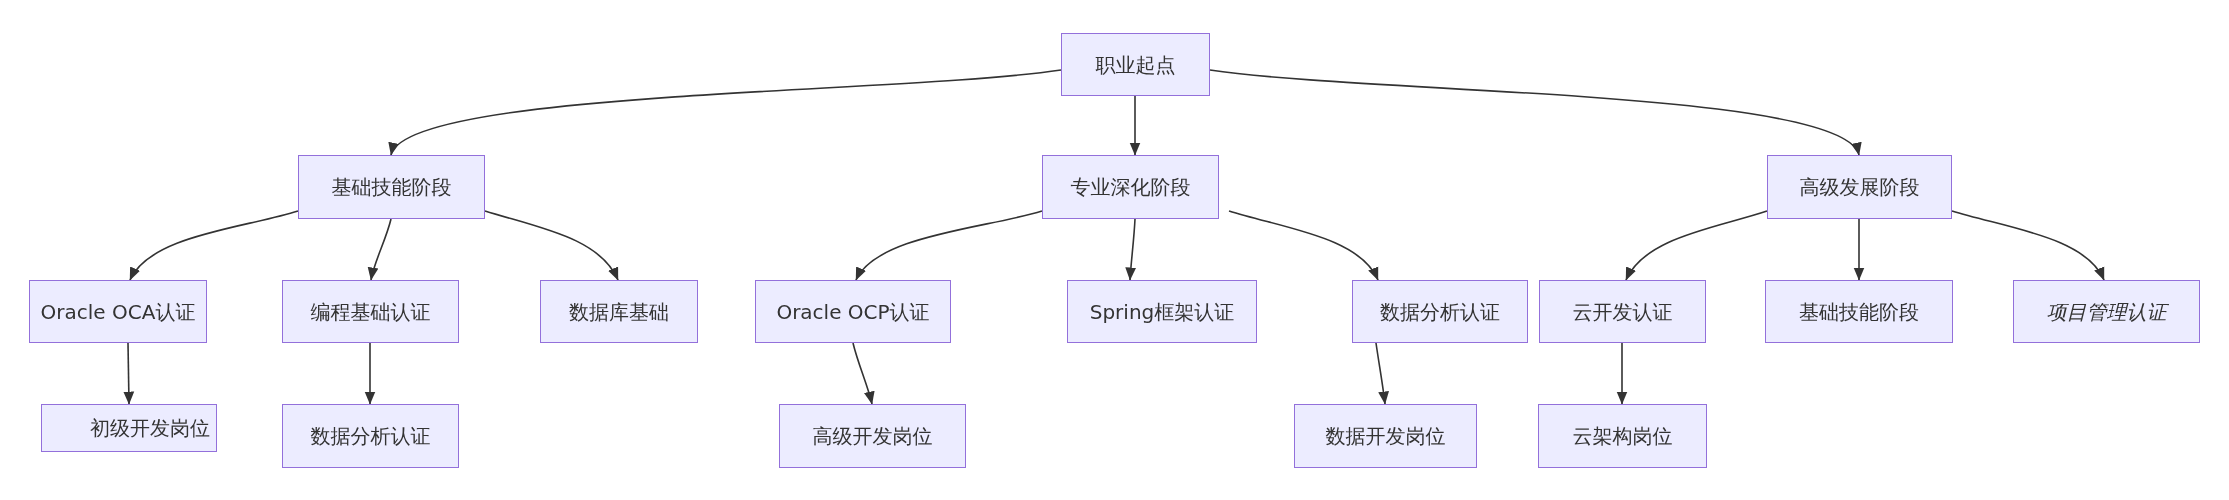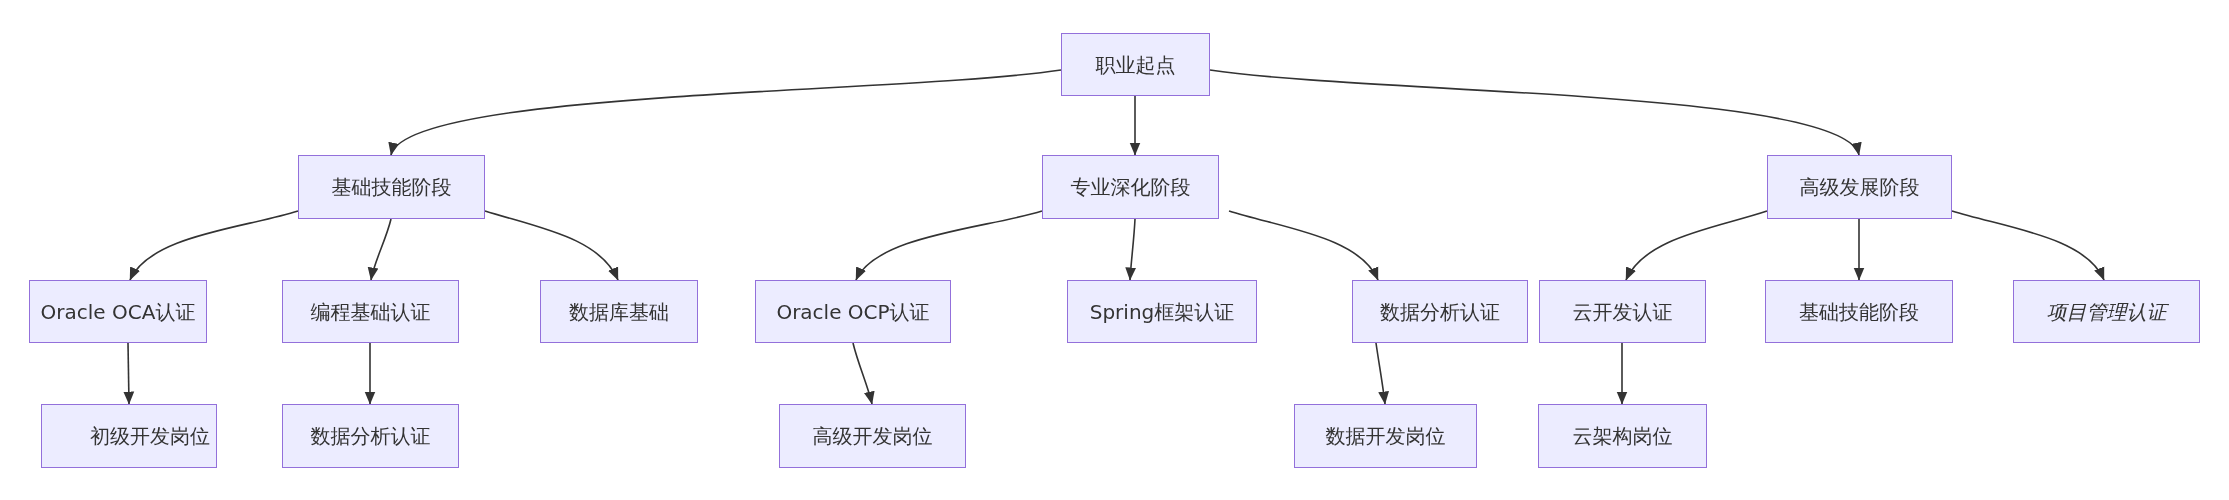--- a/index.html
+++ b/index.html
@@ -113,21 +113,21 @@
   <div class="node" style="left:1539px; top:280px; width:167px; height:63px;">
     <span class="label">云开发认证</span>
   </div>
   <div class="node" style="left:1765px; top:280px; width:188px; height:63px;">
     <span class="label">基础技能阶段</span>
   </div>
   <div class="node" style="left:2013px; top:280px; width:187px; height:63px;font-style:italic;">
     <span class="label">项目管理认证</span>
   </div>
 
-  <div class="node" style="left:41px; top:404px; width:176px; height:64px;padding-left:42px;">
+  <div class="node" style="left:41px; top:404px; width:176px; height:48px;padding-left:42px;">
     <span class="label">初级开发岗位</span>
   </div>
   <div class="node" style="left:282px; top:404px; width:177px; height:64px;">
     <span class="label">数据分析认证</span>
   </div>
   <div class="node" style="left:779px; top:404px; width:187px; height:64px;">
     <span class="label">高级开发岗位</span>
   </div>
   <div class="node" style="left:1294px; top:404px; width:183px; height:64px;">
     <span class="label">数据开发岗位</span>

